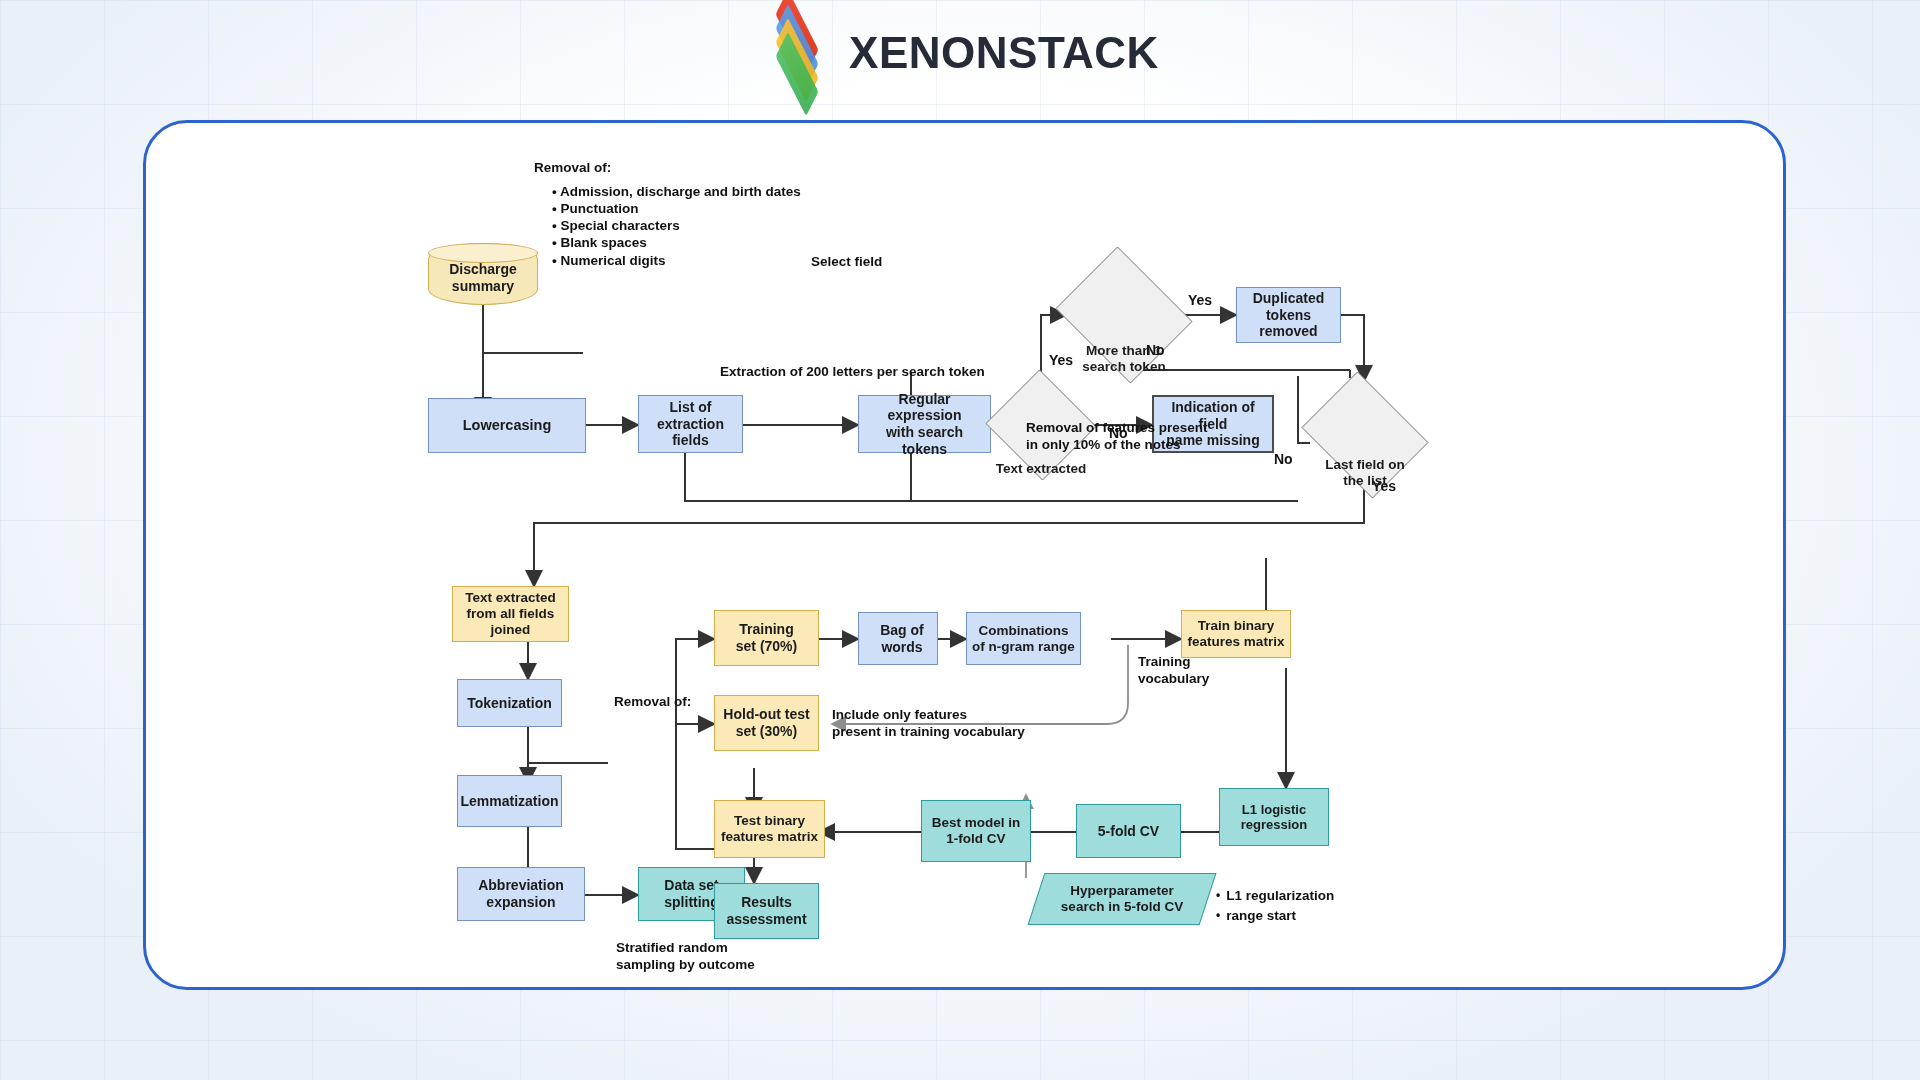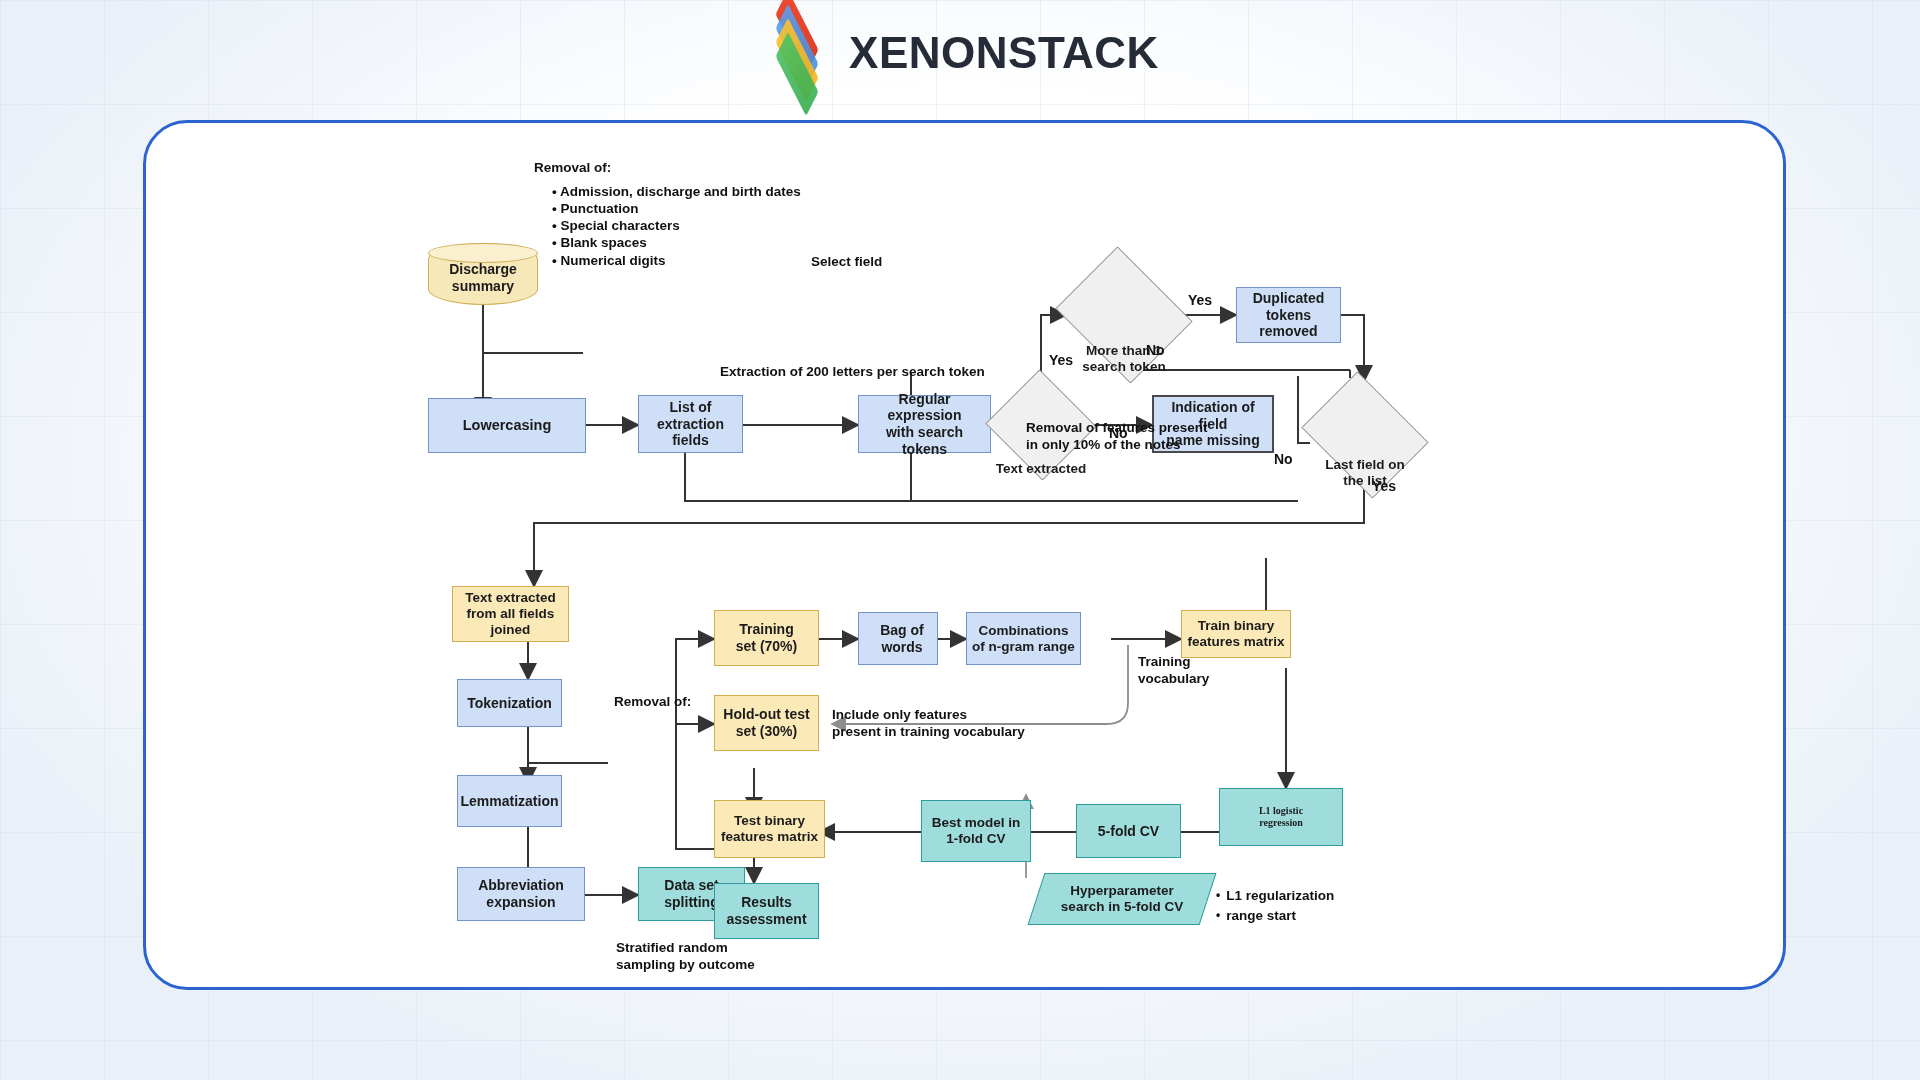--- a/index.html
+++ b/index.html
@@ -271,21 +271,21 @@
   <div class="node box" style="left:820px;top:489px;width:115px;height:53px;font-size:13.5px;">
     <span style="white-space:pre-line;">Combinations
 of n-gram range</span>
   </div>
 
   <div class="node box yellow" style="left:1035px;top:487px;width:110px;height:48px;font-size:13.5px;">
     <span style="white-space:pre-line;">Train binary
 features matrix</span>
   </div>
 
-  <div class="node box teal" style="left:1073px;top:665px;width:124px;height:58px;font-size:10px;font-family:Liberation Serif, serif;">
+  <div class="node box teal" style="left:1073px;top:665px;width:110px;height:58px;font-size:13px;">
     <span style="white-space:pre-line;">L1 logistic
 regression</span>
   </div>
 
   <div class="node box teal" style="left:930px;top:681px;width:105px;height:54px;font-size:14px;">
     <span>5-fold CV</span>
   </div>
 
   <div class="node box teal" style="left:775px;top:677px;width:110px;height:62px;font-size:13.5px;">
     <span style="white-space:pre-line;">Best model in

